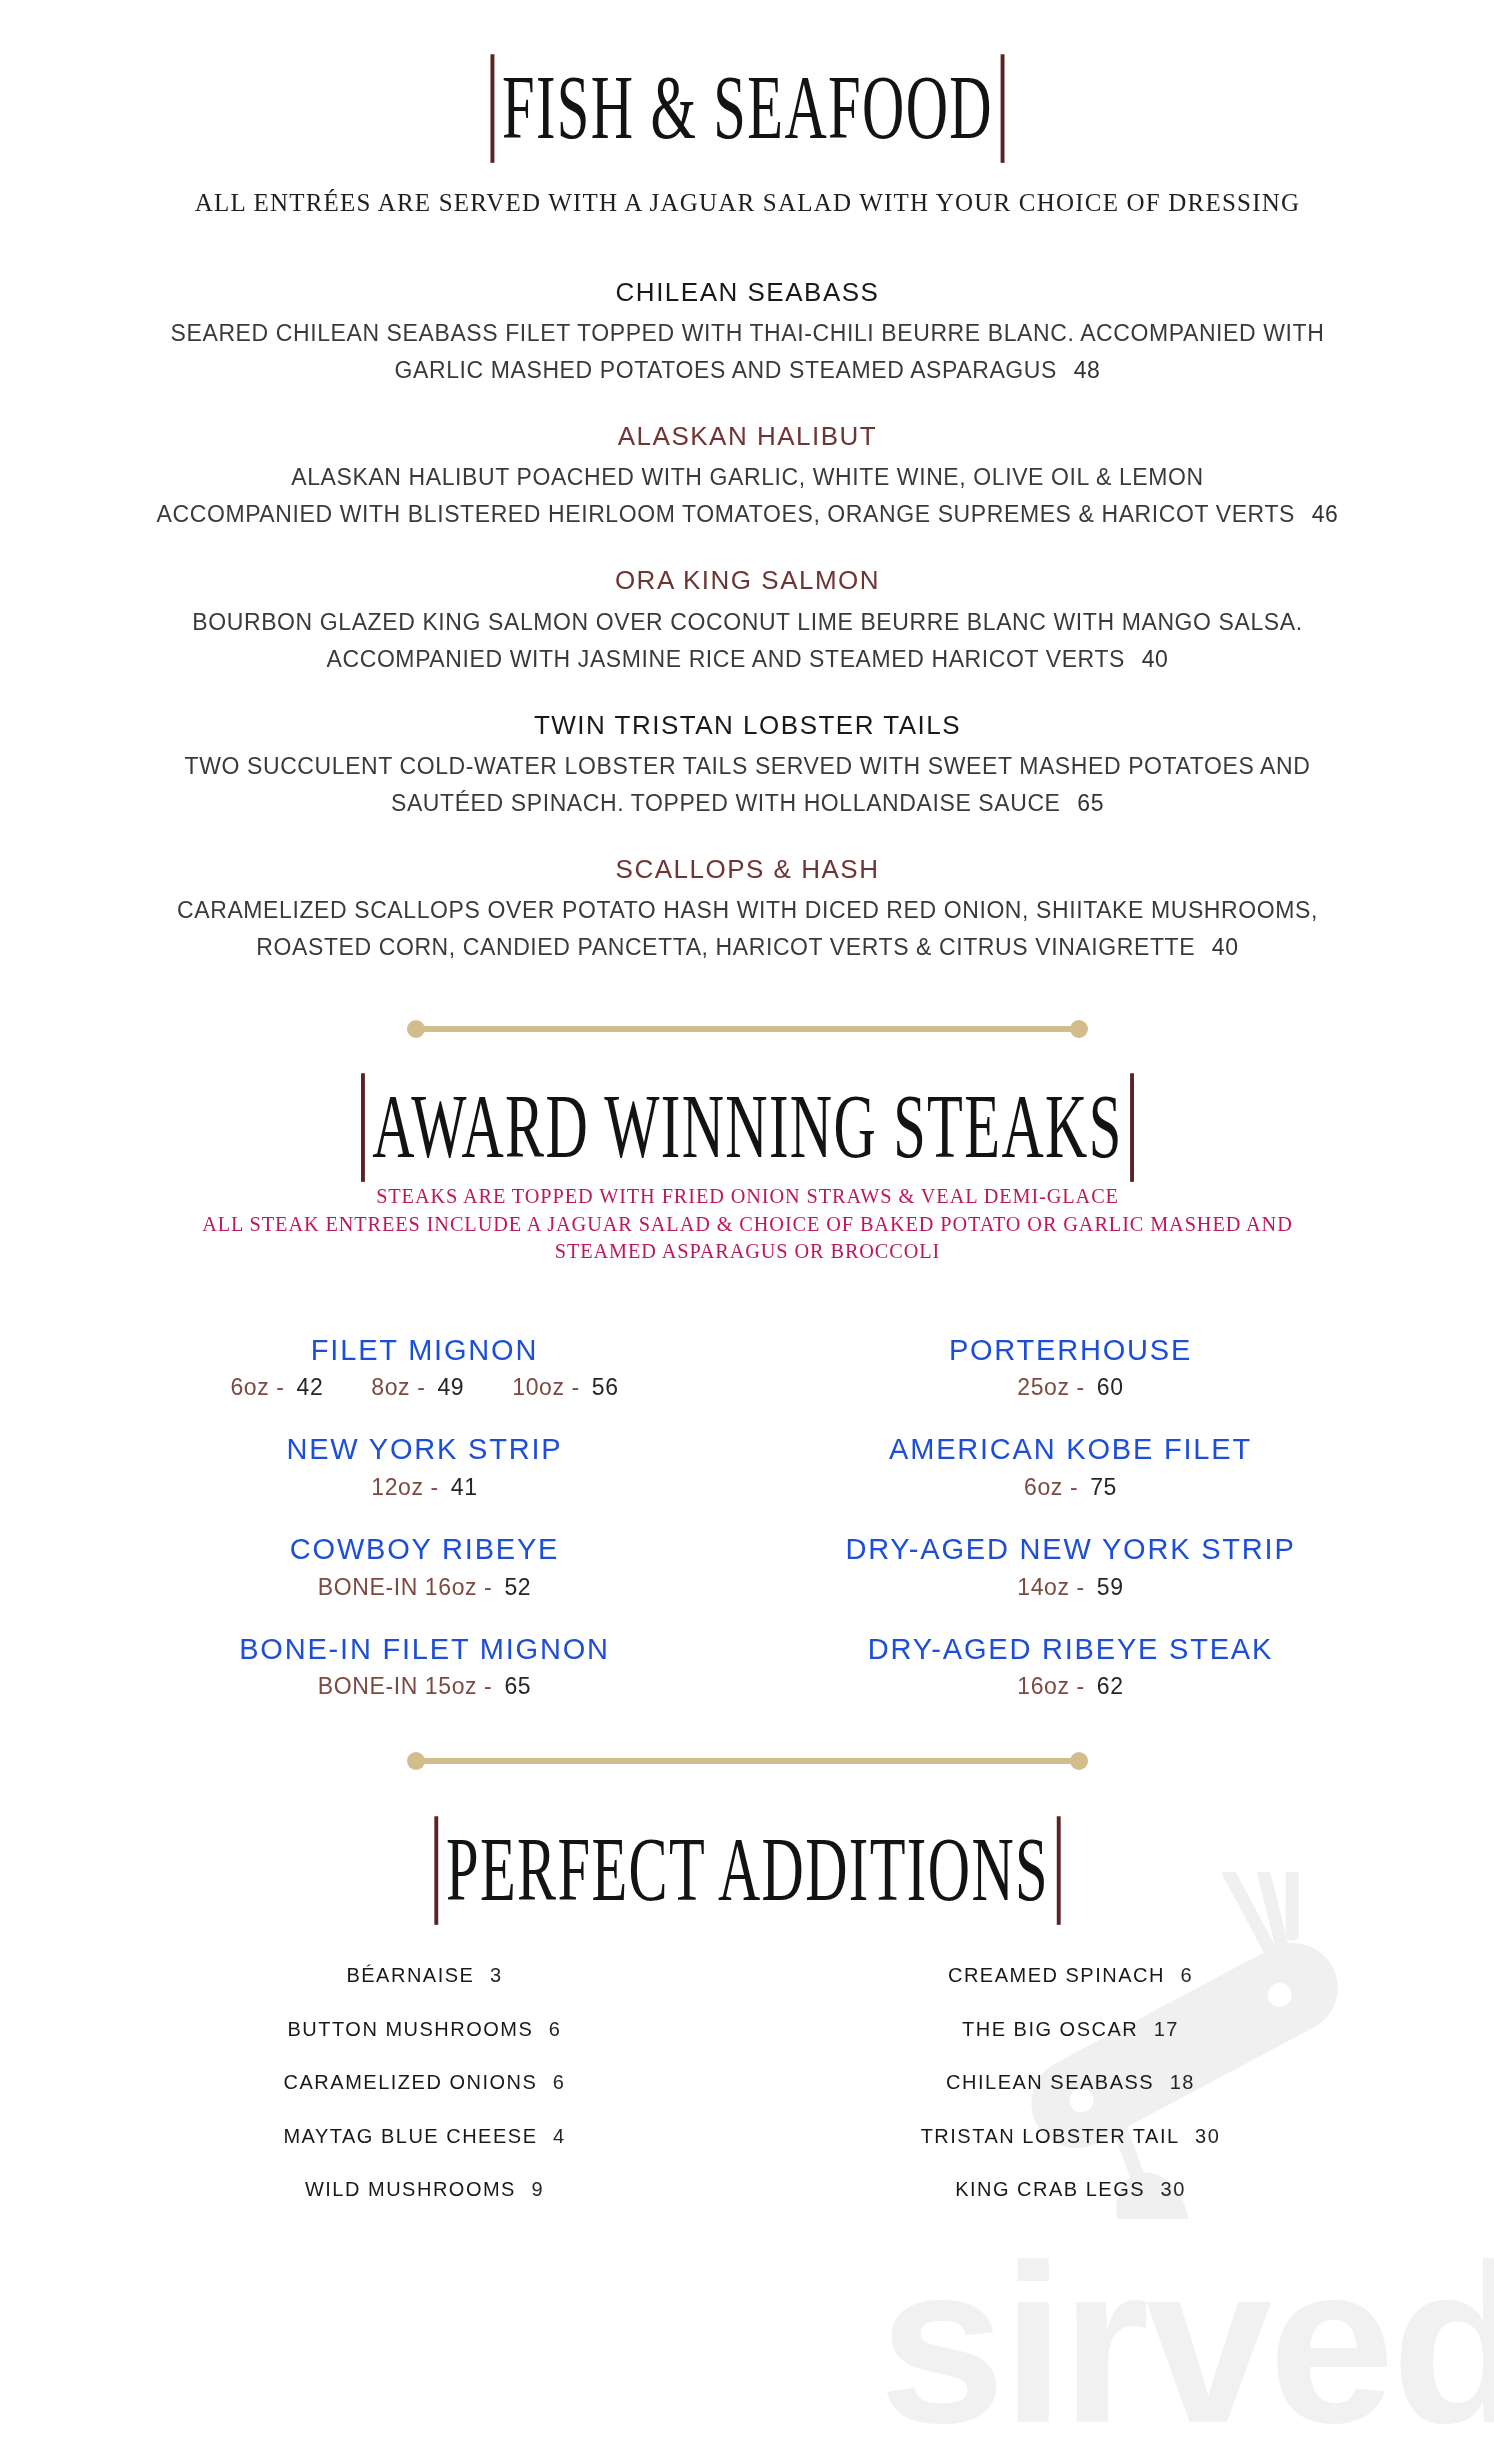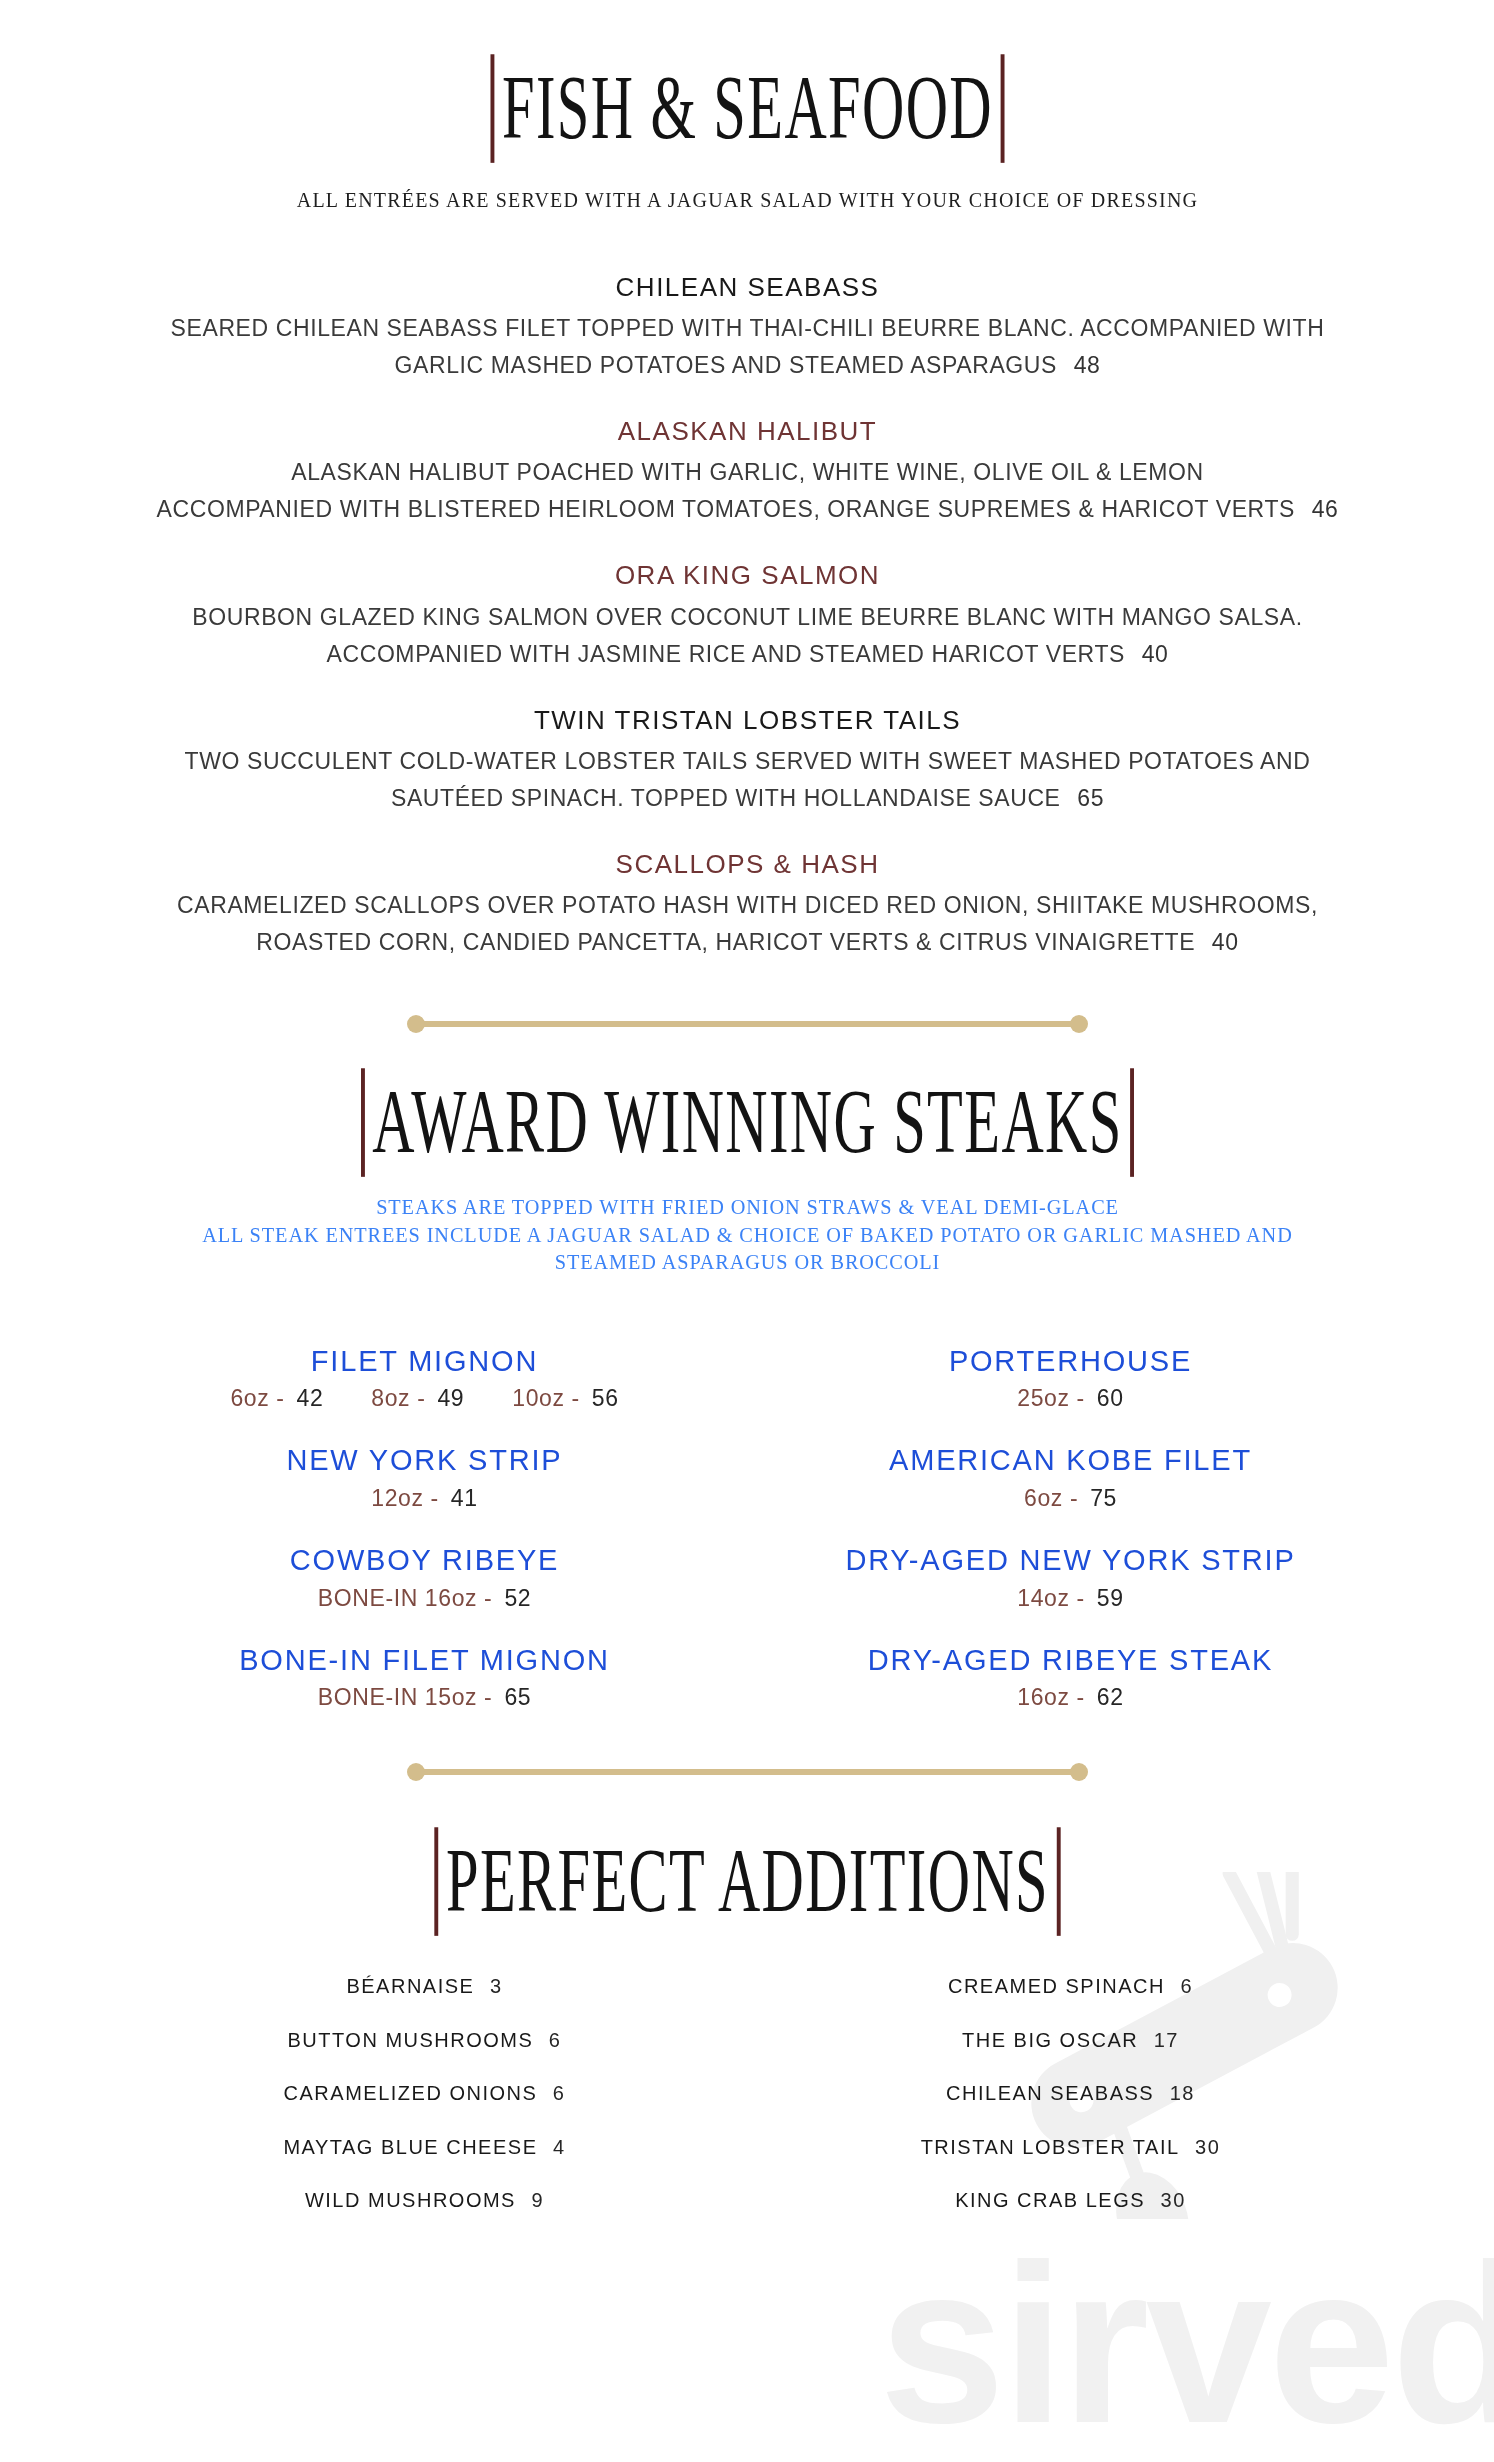--- a/index.html
+++ b/index.html
@@ -16,26 +16,26 @@
     transform:scale(0.78,1.22);transform-origin:center;
   }
   .sec-title-row .bar{width:5.4px;background:#5b2323;}
   .sec-title-row .t{
     font-family:"Liberation Serif",serif;font-size:75px;line-height:1.18;
     color:#131313;white-space:nowrap;letter-spacing:1.8px;font-weight:400;
   }
 
   
   .serif-sub{
-    font-family:"Liberation Serif",serif;font-size:20px;letter-spacing:1.2px;
+    font-family:"Liberation Serif",serif;font-size:25px;letter-spacing:1.2px;
     color:#1f1f1f;margin-top:36px;white-space:nowrap;
   }
   .steak-sub{
     font-family:"Liberation Serif",serif;font-size:20.3px;letter-spacing:0.9px;
-    color:#3b82f6;line-height:27.5px;margin-top:28px;
+    color:#be185d;line-height:27.5px;margin-top:12px;
   }
 
   
   .fish-items{margin-top:60px;}
   .fish-item{margin-bottom:32px;}
   .mi-name{
     font-size:26px;letter-spacing:1.5px;color:#191919;line-height:30px;
     margin-bottom:8.4px;white-space:nowrap;
   }
   .mi-name.maroon{color:#6f3434;}

